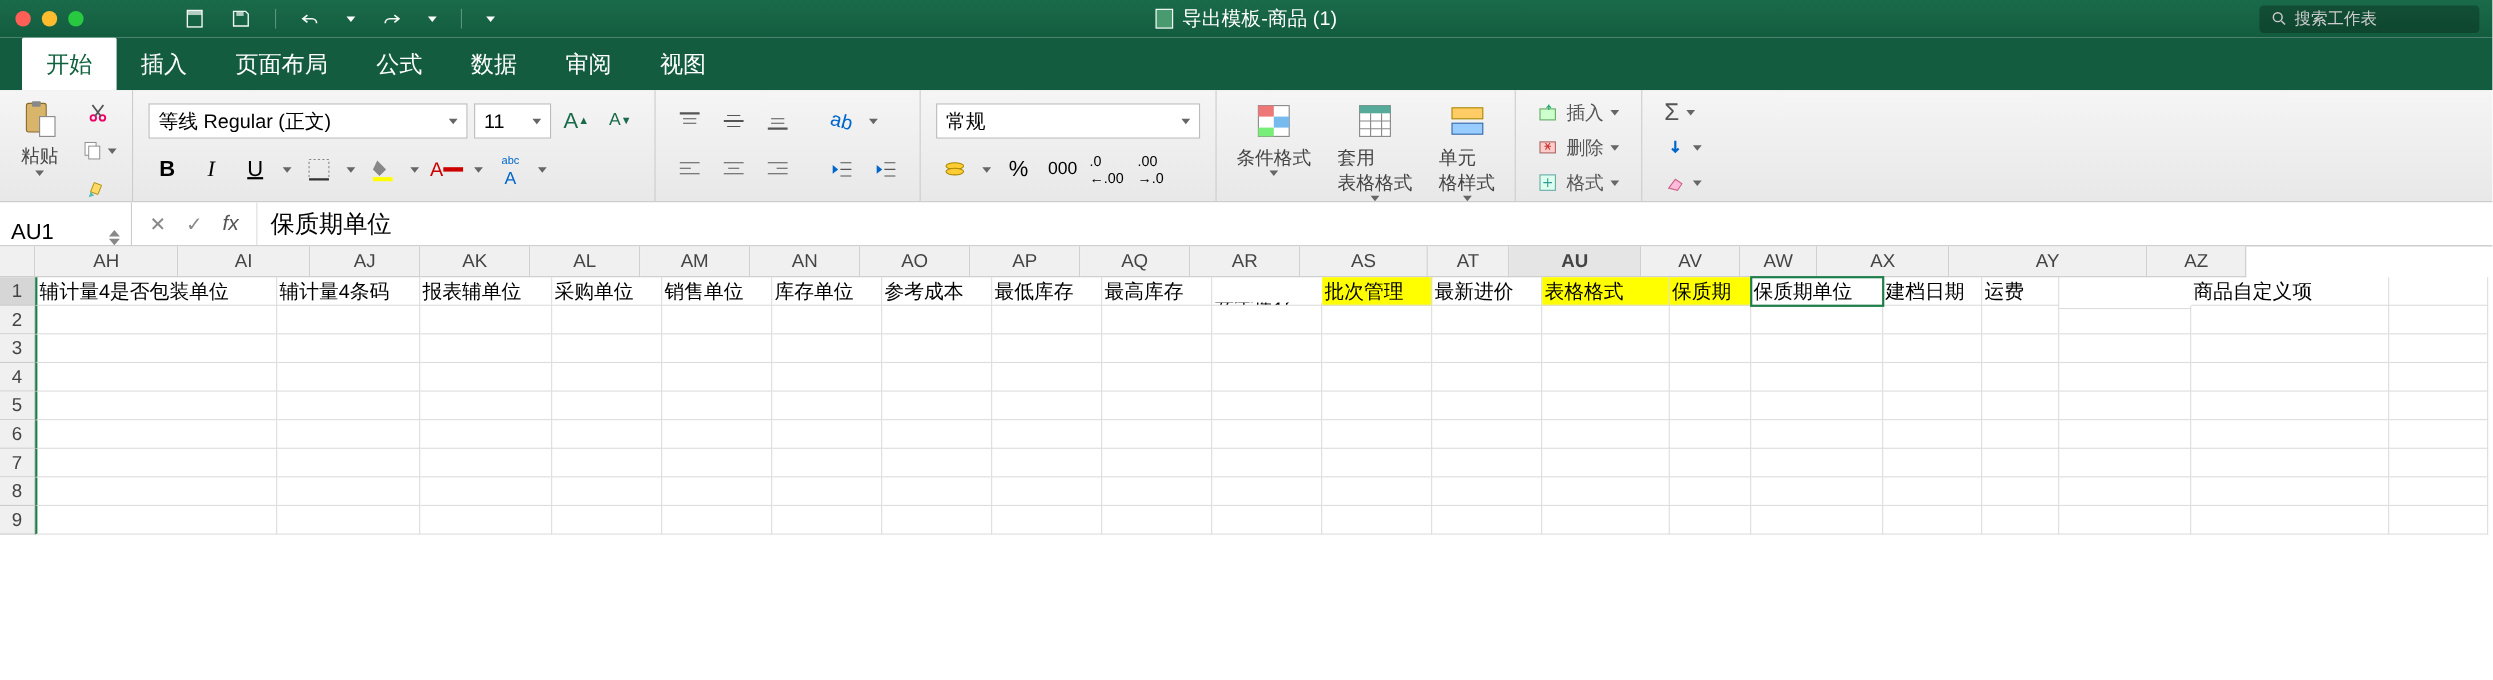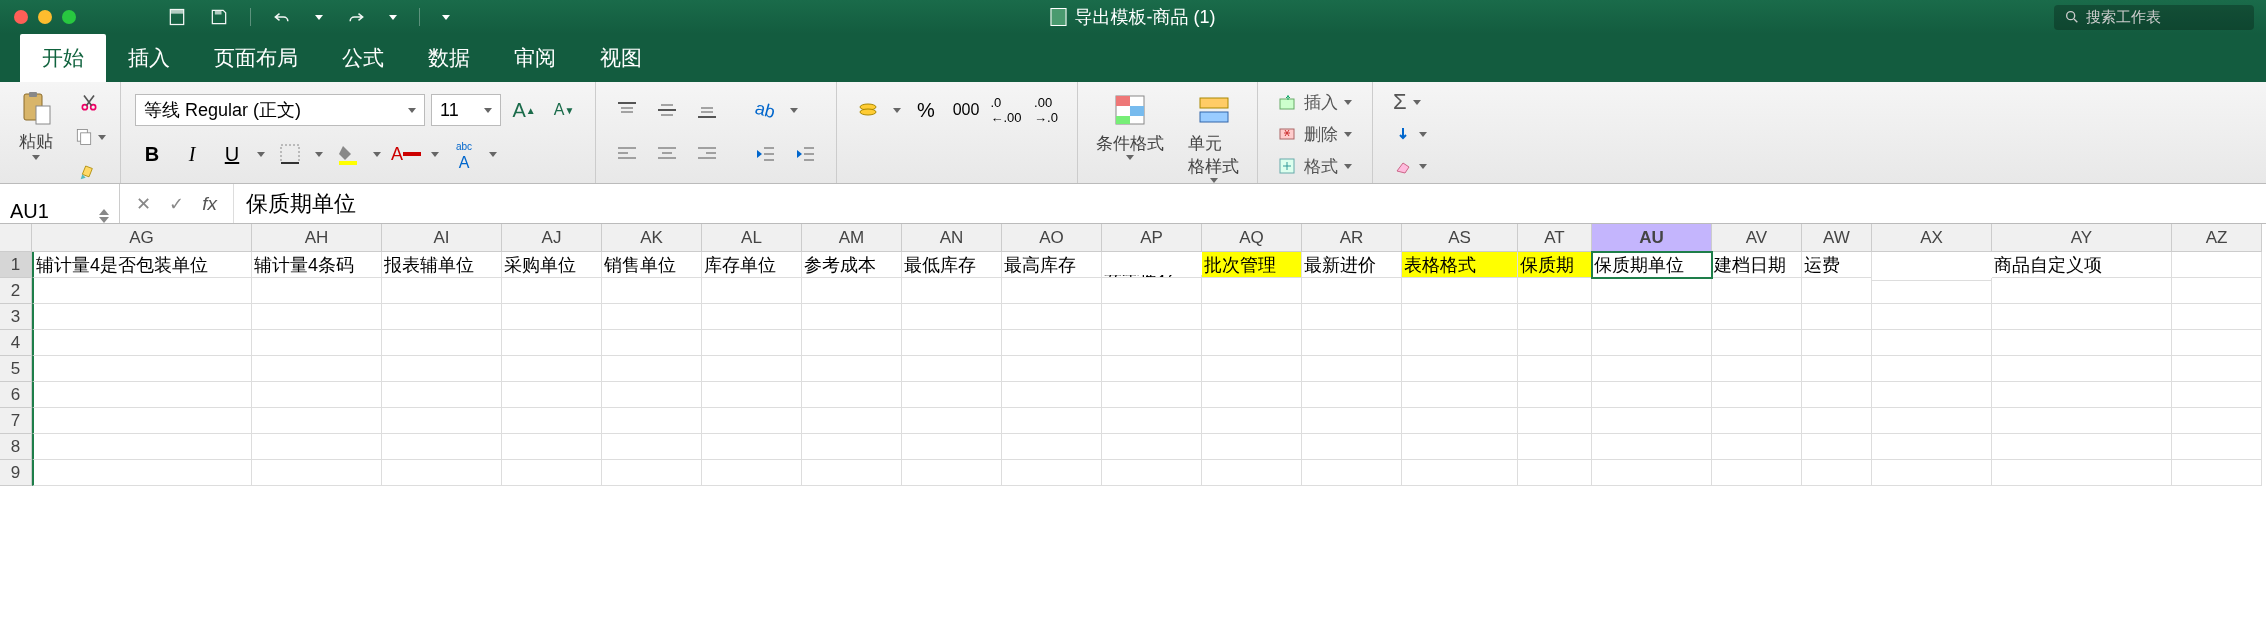--- a/index.html
+++ b/index.html
@@ -49,21 +49,21 @@
 .spin-up{border-bottom:6px solid #888;} .spin-down{border-top:6px solid #888;}
 .fbar-btns{display:flex;gap:18px;padding:0 16px;align-items:center;}
 .fx{font-style:italic;font-size:19px;color:#555;}
 .fcontent{flex:1;padding:0 12px;font-size:22px;border-left:1px solid #ddd;height:100%;display:flex;align-items:center;}
 
 
 .grid { display:flex; flex-direction:column; }
 .colhdr-row { display:flex; height:28px; }
 .corner { width:32px; background:#f0f0f0; border-right:1px solid #ccc; border-bottom:1px solid #ccc; }
 .colhdr { background:#f0f0f0; border-right:1px solid #ccc; border-bottom:1px solid #ccc; display:flex; align-items:center; justify-content:center; font-size:17px; color:#444; cursor:pointer; }
-.colhdr.sel { background:#c4b5fd; font-weight:600; }
+.colhdr.sel { background:#e5e5e5; font-weight:600; }
 .data-row { display:flex; height:26px; }
 .rowhdr { width:32px; background:#f0f0f0; border-right:1px solid #ccc; border-bottom:1px solid #ccc; display:flex; align-items:center; justify-content:center; font-size:17px; color:#444; cursor:pointer; }
 .rowhdr.sel{background:#d6d6d6;}
 .cell { border-right:1px solid #ddd; border-bottom:1px solid #ddd; font-size:18px; display:flex; align-items:center; padding:0 2px; white-space:nowrap; overflow:hidden; }
 .cell.hl { background:#ffff00; }
 .cell.active { outline:2px solid #1e7e4a; outline-offset:-1px; background:#fff; z-index:2; }
 .gridleft{border-left:2px solid #1e7e4a;}
 
 svg{display:block;}
 </style>
@@ -307,20 +307,26 @@
             <line x1="10" y1="9" x2="20" y2="9" stroke="#555"></line>
             <line x1="10" y1="15" x2="20" y2="15" stroke="#555"></line>
           </svg>
         </div>
     </div>
   </div>
 
 
   <div class="group">
     <div class="group-row">
+        <div class="combo" style="width:240px">
+          <span>常规</span>
+          <div class="chev"></div>
+        </div>
+      </div>
+    <div class="group-row">
       <div class="small-btn">
           <svg width="22" height="20">
             <ellipse cx="11" cy="7" rx="8" ry="3" fill="#fc3" stroke="#a80"></ellipse>
             <ellipse cx="11" cy="12" rx="8" ry="3" fill="#fc3" stroke="#a80"></ellipse>
           </svg>
         </div>
         <div class="dd">
           <div class="chev"></div>
         </div>
       <div class="small-btn">
@@ -344,20 +350,33 @@
           <rect x="4" y="4" width="28" height="28" fill="#fff" stroke="#888"></rect>
           <rect x="4" y="4" width="14" height="10" fill="#e77"></rect>
           <rect x="18" y="14" width="14" height="10" fill="#7be"></rect>
           <rect x="4" y="24" width="14" height="8" fill="#7e7"></rect>
         </svg>
       <span class="big-lbl">条件格式</span>
         <div class="chev"></div>
     </div>
     <div class="big-btn">
       <svg viewBox="0 0 36 36">
+          <rect x="4" y="4" width="28" height="28" fill="#fff" stroke="#888"></rect>
+          <rect x="4" y="4" width="28" height="7" fill="#5a9"></rect>
+          <line x1="4" y1="18" x2="32" y2="18" stroke="#888"></line>
+          <line x1="4" y1="25" x2="32" y2="25" stroke="#888"></line>
+          <line x1="14" y1="11" x2="14" y2="32" stroke="#888"></line>
+          <line x1="24" y1="11" x2="24" y2="32" stroke="#888"></line>
+        </svg>
+      <span class="big-lbl" style="white-space:pre">套用
+表格格式</span>
+        <div class="chev"></div>
+    </div>
+    <div class="big-btn">
+      <svg viewBox="0 0 36 36">
           <rect x="4" y="6" width="28" height="10" fill="#fc6" stroke="#a80"></rect>
           <rect x="4" y="20" width="28" height="10" fill="#9cf" stroke="#36a"></rect>
         </svg>
       <span class="big-lbl" style="white-space:pre">单元
 格样式</span>
         <div class="chev"></div>
     </div>
   </div>
 
   <div class="group">
@@ -425,21 +444,20 @@
     <span class="fx">fx</span>
   </div>
   <div class="fcontent">
       <span>保质期单位</span>
     </div>
 </div>
 
 <div class="grid">
   <div class="colhdr-row" id="colhdr-row">
       <div class="corner"></div>
-      <div class="colhdr" style="width: 220px;">AG</div>
       <div class="colhdr" style="width: 130px;">AH</div>
       <div class="colhdr" style="width: 120px;">AI</div>
       <div class="colhdr" style="width: 100px;">AJ</div>
       <div class="colhdr" style="width: 100px;">AK</div>
       <div class="colhdr" style="width: 100px;">AL</div>
       <div class="colhdr" style="width: 100px;">AM</div>
       <div class="colhdr" style="width: 100px;">AN</div>
       <div class="colhdr" style="width: 100px;">AO</div>
       <div class="colhdr" style="width: 100px;">AP</div>
       <div class="colhdr" style="width: 100px;">AQ</div>

